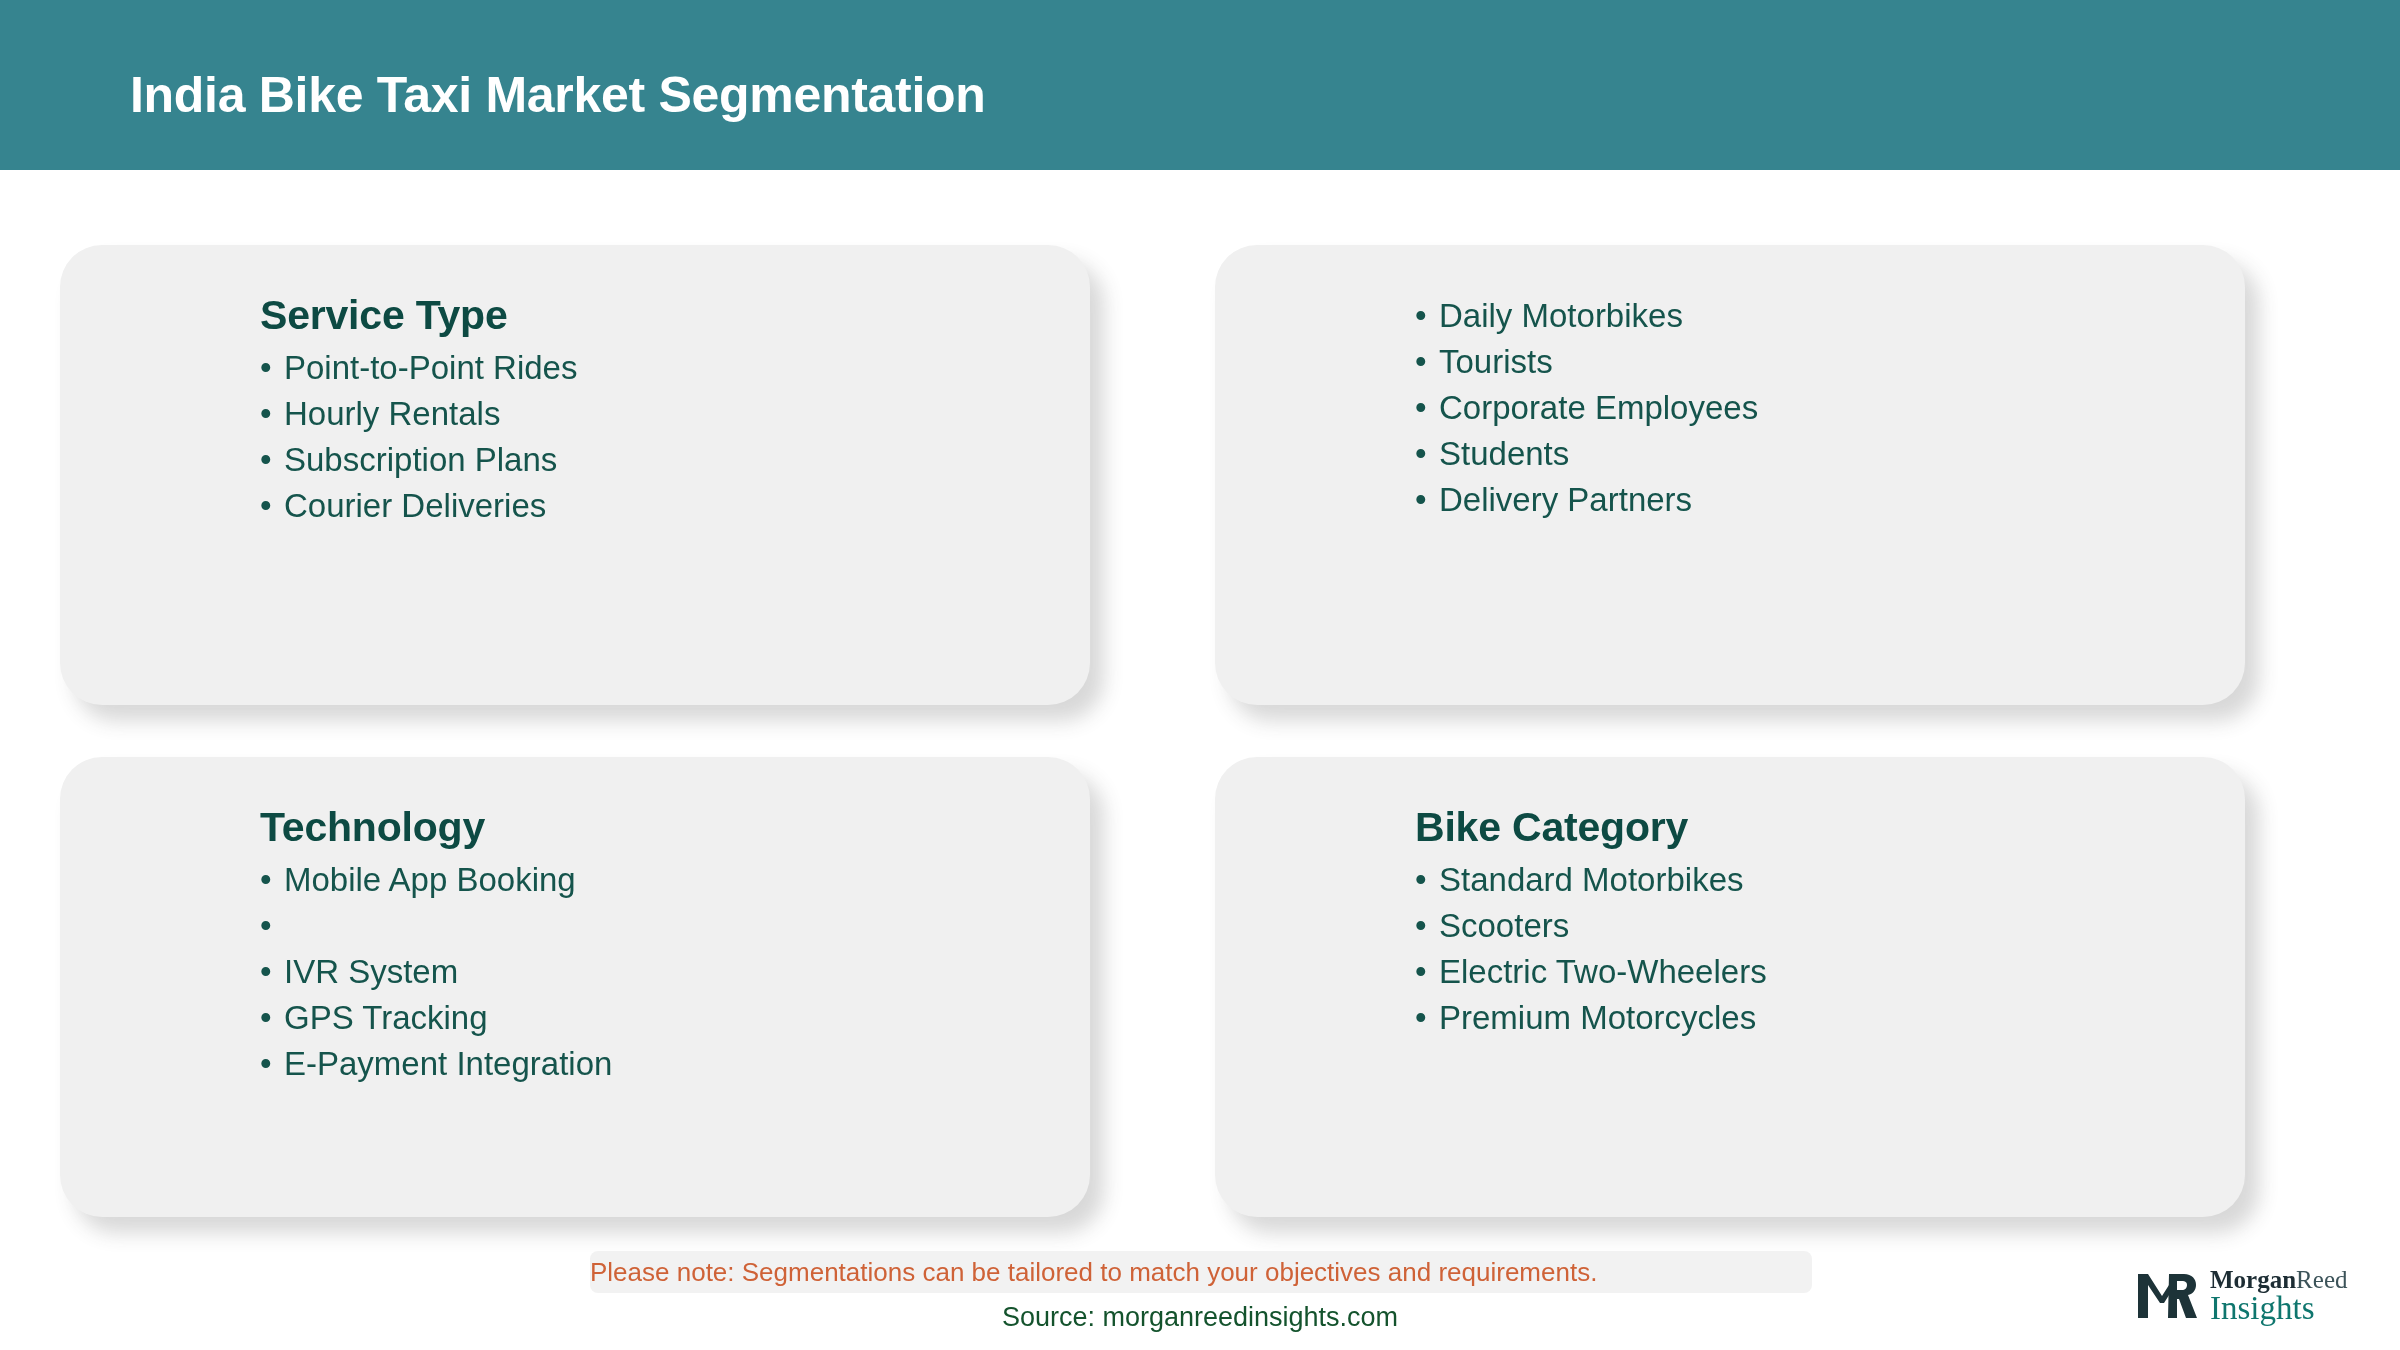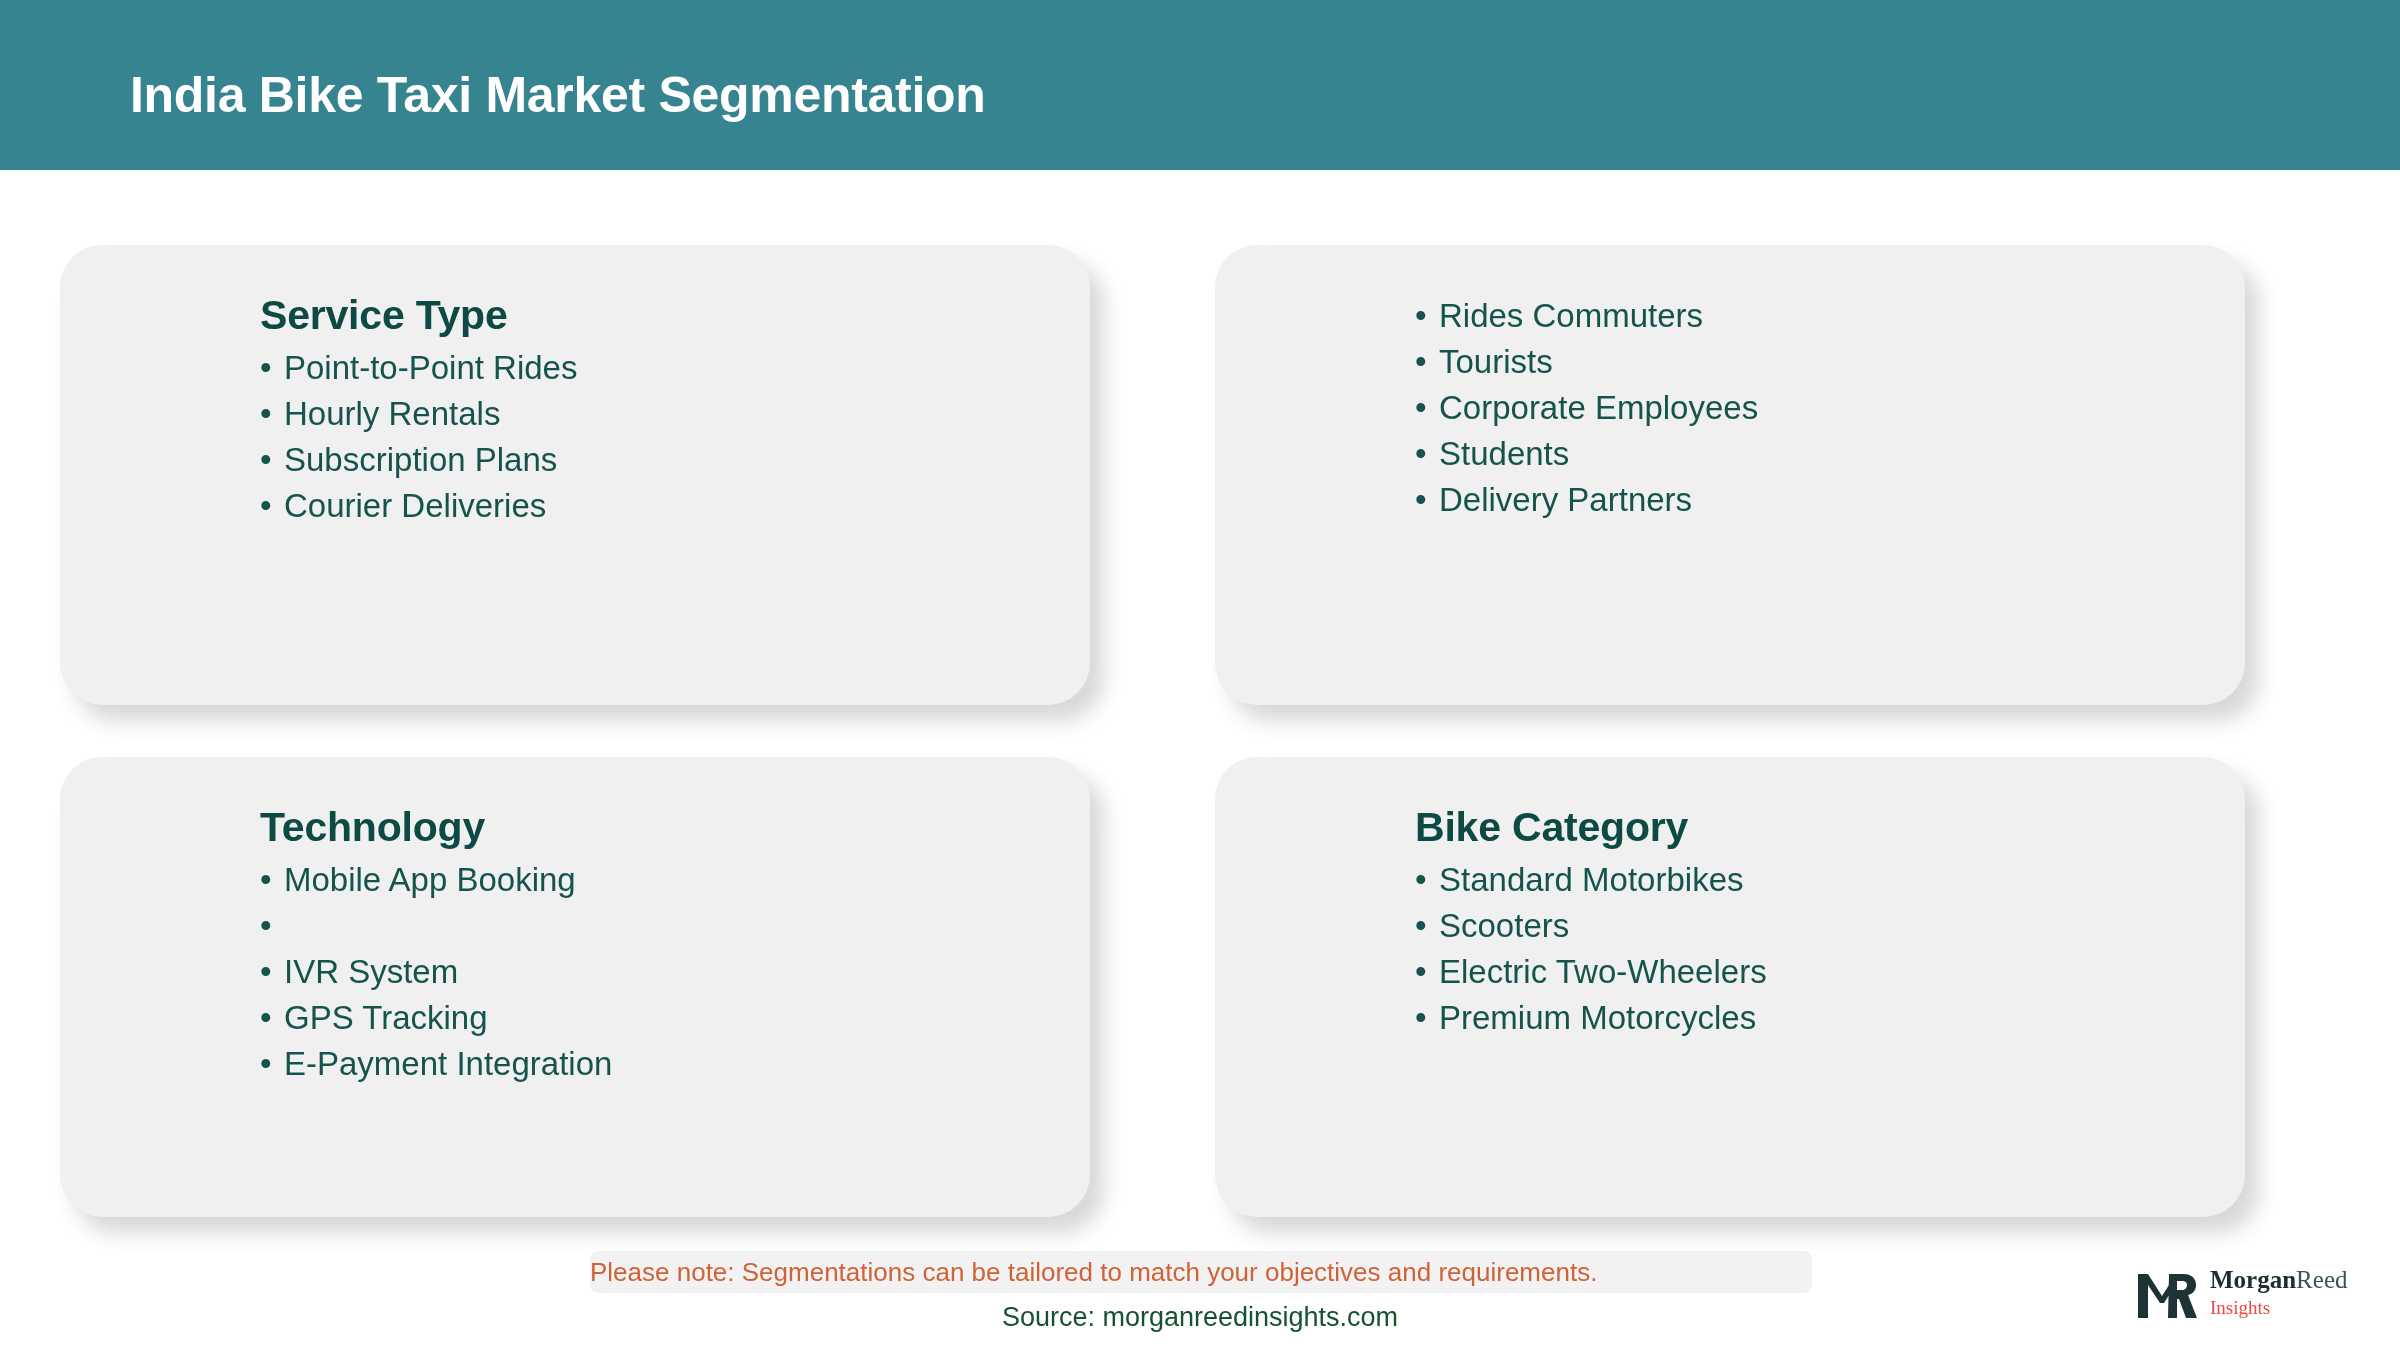--- a/index.html
+++ b/index.html
@@ -145,23 +145,23 @@
     font-family: "Liberation Serif", serif;
   }
   .logo-line1 {
     font-size: 25px;
     line-height: 28px;
     white-space: nowrap;
   }
   .logo-morgan { color: #1d2d34; font-weight: bold; }
   .logo-reed   { color: #3c5359; font-weight: normal; }
   .logo-line2 {
-    font-size: 19px;
+    font-size: 33px;
     line-height: 28px;
-    color: #ef4444;
+    color: #0f766e;
     white-space: nowrap;
   }
 </style>
 </head>
 <body>
 
 <div class="header">
   <div class="header-title">India Bike Taxi Market Segmentation</div>
 </div>
 
@@ -186,21 +186,21 @@
         <span class="bullet">•</span>
         <span>Courier Deliveries</span>
       </li>
     </ul>
   </div>
 
   <div class="card pos-1">
     <ul class="card-list">
       <li>
         <span class="bullet">•</span>
-        <span>Rides Commuters</span>
+        <span>Daily Motorbikes</span>
       </li>
       <li>
         <span class="bullet">•</span>
         <span>Tourists</span>
       </li>
       <li>
         <span class="bullet">•</span>
         <span>Corporate Employees</span>
       </li>
       <li>

